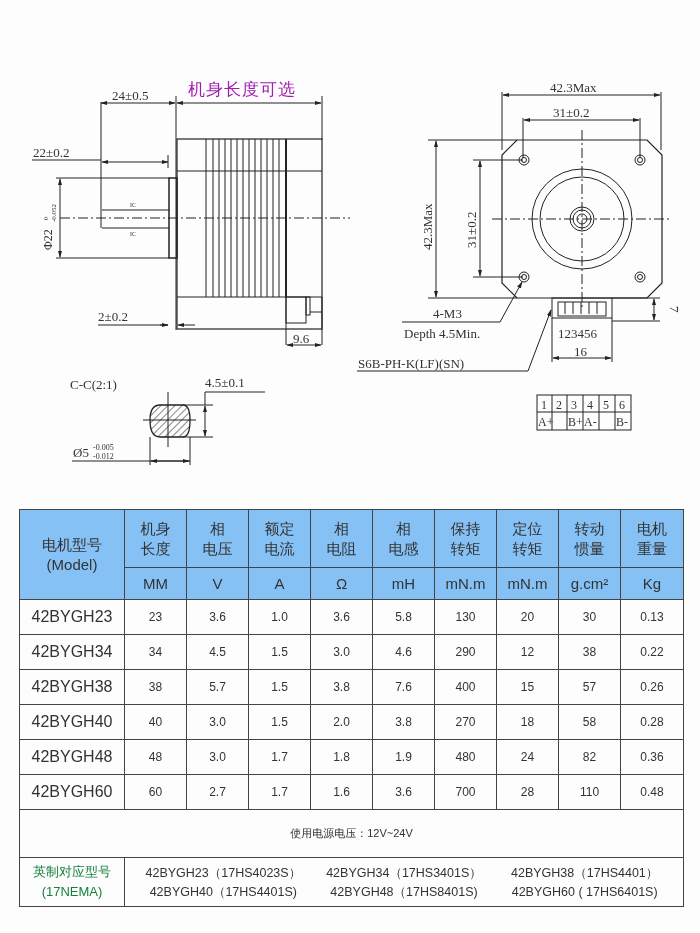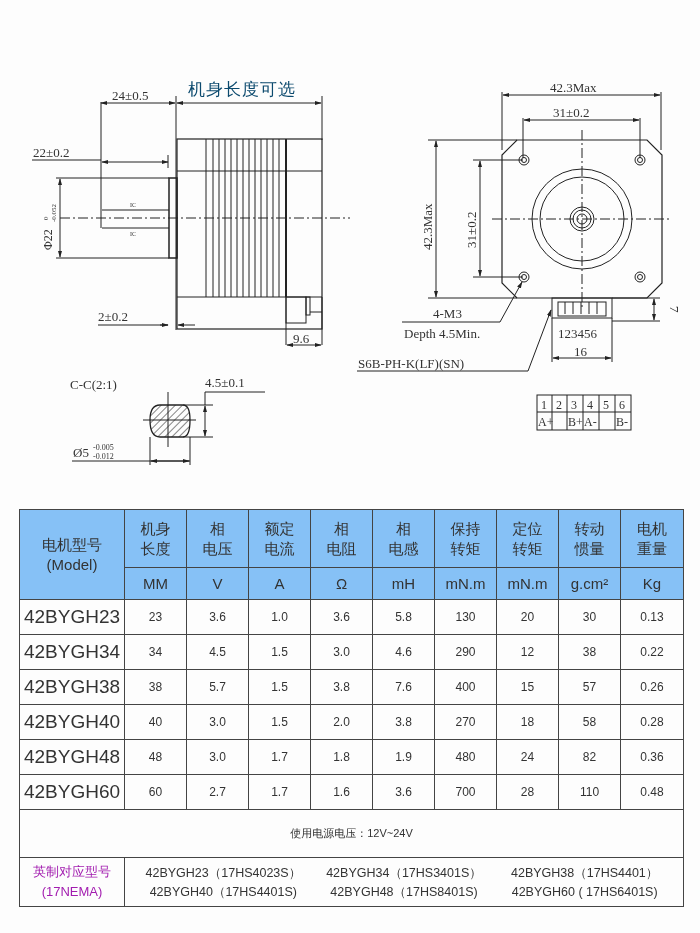--- a/index.html
+++ b/index.html
@@ -1,32 +1,32 @@
 <!DOCTYPE html>
 <html><head>
 <meta charset="utf-8">
 <style>
   html, body { margin: 0; padding: 0; background: #fdfdfd; }
   body { width: 700px; height: 933px; position: relative; overflow: hidden; font-family: "Liberation Sans", "DejaVu Sans", sans-serif; color: #222; }
   .drawing { position: absolute; left: 0; top: 0; width: 700px; height: 500px; padding-left: 26px; }
   .drawing svg { position: absolute; left: 0; top: 0; }
   .dtext { font-family: "Liberation Serif", "DejaVu Serif", serif; fill: #333; }
-  .blue-title { position: absolute; left: 188px; top: 78px; font-size: 17px; color: #0c4a6e; letter-spacing: 1px; font-family: "DejaVu Sans", sans-serif; }
+  .blue-title { position: absolute; left: 188px; top: 78px; font-size: 17px; color: #a21caf; letter-spacing: 1px; font-family: "DejaVu Sans", sans-serif; }
   .spec-table { position: absolute; left: 19px; top: 509px; width: 664px; border-collapse: collapse; table-layout: fixed; }
   .spec-table td { border: 1px solid #444; text-align: center; font-size: 15px; color: #333; padding: 0; }
   .spec-table .hdr { background: #86c1f6; color: #333; }
   .spec-table .hdr-top { height: 58px; font-size: 15px; line-height: 20px; }
   .spec-table .hdr-unit { height: 32px; }
   .spec-table .row td { height: 34px; font-size: 12px; }
-  .spec-table .row td.model { font-size: 19px; }
+  .spec-table .row td.model { font-size: 16px; }
   .spec-table .voltage td { height: 47px; font-size: 11px; }
   .spec-table .nema td { height: 48px; font-size: 12.5px; line-height: 18px; }
   .nema-grid { display: grid; grid-template-columns: 1fr 1fr 1fr; row-gap: 1px; padding: 0 8px; }
   .nema-grid span { white-space: nowrap; }
-  .nema-label { font-size: 13px; line-height: 20px; color: #a21caf; }
+  .nema-label { font-size: 13px; line-height: 20px; color: #15803d; }
 </style>
 </head>
 <body>
 
 <div class="drawing">
   <svg width="700" height="500" viewBox="0 0 700 500">
     <defs>
       <marker id="arr" viewBox="0 0 10 10" refX="9" refY="5" markerWidth="7" markerHeight="7" orient="auto-start-reverse">
         <path d="M0,2 L10,5 L0,8 z" fill="#222"></path>
       </marker>

